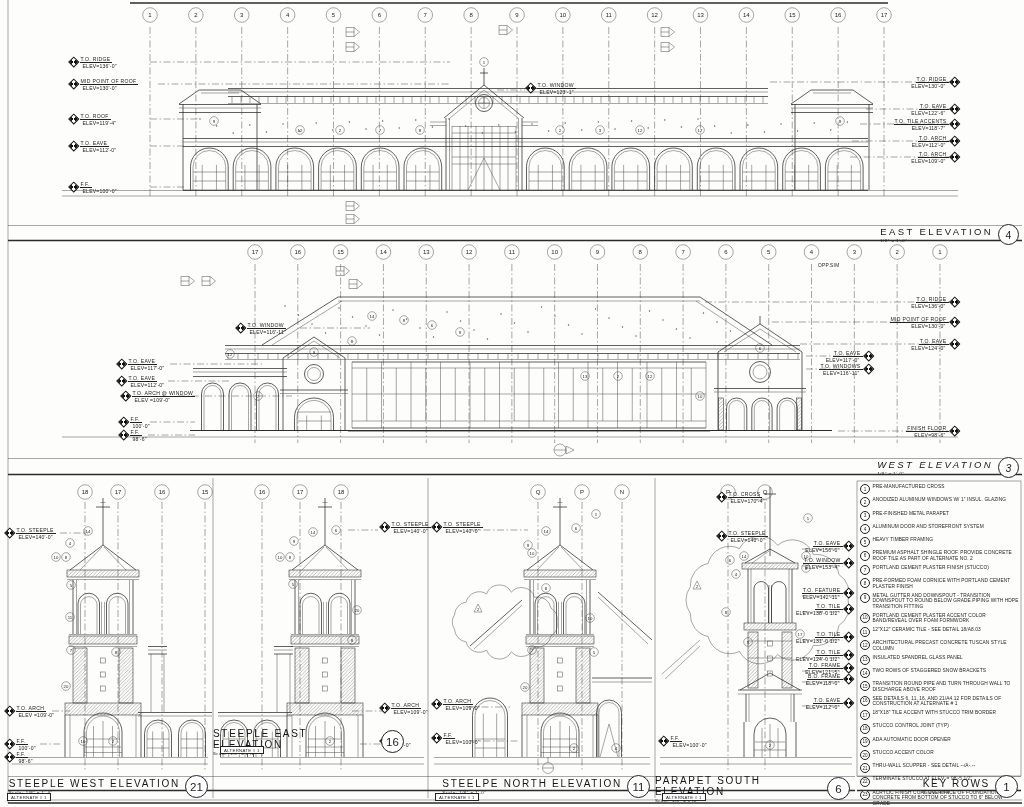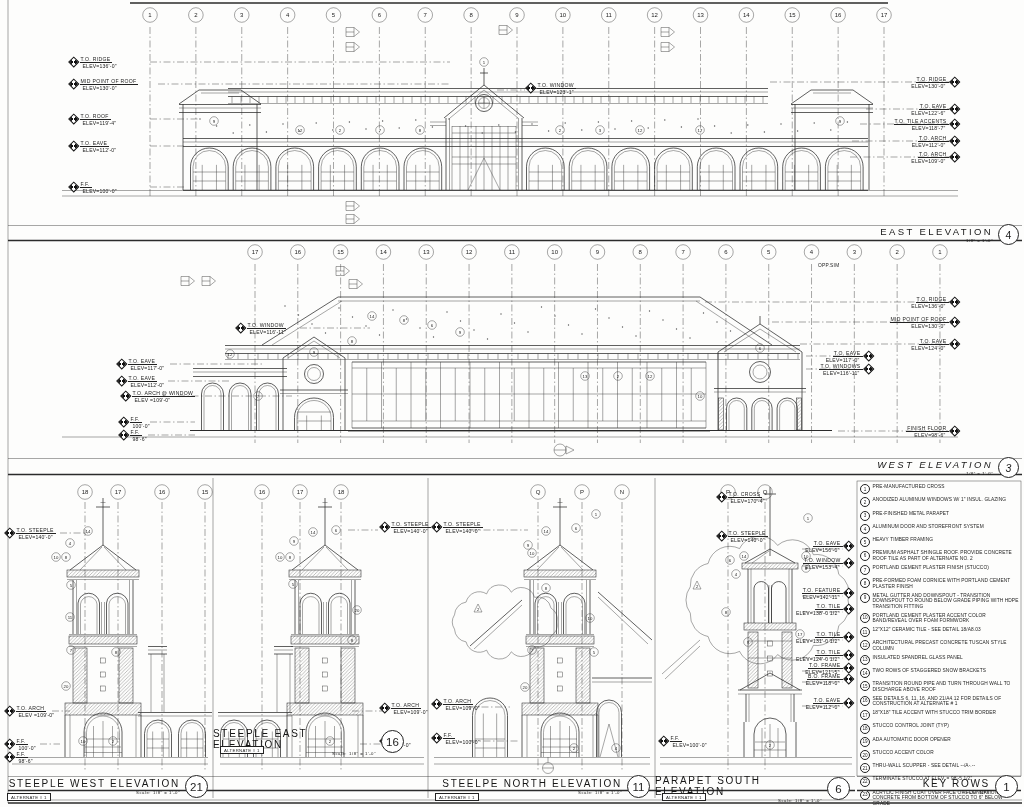--- a/index.html
+++ b/index.html
@@ -19,21 +19,21 @@
     border:.6px solid #111;transform:rotate(45deg);}
   .elab .lt{display:flex;flex-direction:column;align-items:flex-start;}
   .elab .nm{font-size:5.1px;letter-spacing:.3px;border-bottom:.7px solid #222;padding:0 2px .4px 1px;}
   .elab .ev{font-size:5.1px;letter-spacing:.2px;padding-left:3px;}
   .elab.right{flex-direction:row-reverse;}
   .elab.right .lt{align-items:flex-end;}
   .elab.right .ev{padding-left:0;padding-right:3px;}
   .mini-txt{position:absolute;font-size:4.8px;letter-spacing:.3px;z-index:5;}
   .tbar{position:absolute;height:17px;z-index:6;}
   .tb-right{position:absolute;right:3px;top:-3px;display:flex;align-items:center;gap:5px;}
-  .tb-text{display:flex;flex-direction:column;align-items:flex-end;}
+  .tb-text{display:flex;flex-direction:column;align-items:flex-start;}
   .tb-title{font-size:9.5px;letter-spacing:2.4px;color:#161616;}
   .tbar.small .tb-title{font-size:10px;letter-spacing:1.7px;}
   .tb-scale{font-size:4.3px;letter-spacing:.5px;margin-top:.5px;display:flex;gap:2px;}
   .tb-bubble{width:19px;height:19px;border:1.2px solid #222;border-radius:50%;display:flex;
     align-items:center;justify-content:center;font-size:10.5px;background:#fff;flex:0 0 auto;}
   .tbar.small .tb-bubble{width:21px;height:21px;font-size:11.5px;}
   .alt-box{position:absolute;left:7px;top:15px;border:.8px solid #222;background:#fff;
     font-size:4.3px;letter-spacing:.3px;padding:.5px 3px;}
   .kn-box{position:absolute;left:860px;top:484px;width:159px;height:290px;z-index:5;}
   .kn-item{display:flex;gap:2.5px;margin-bottom:3.1px;align-items:flex-start;}

